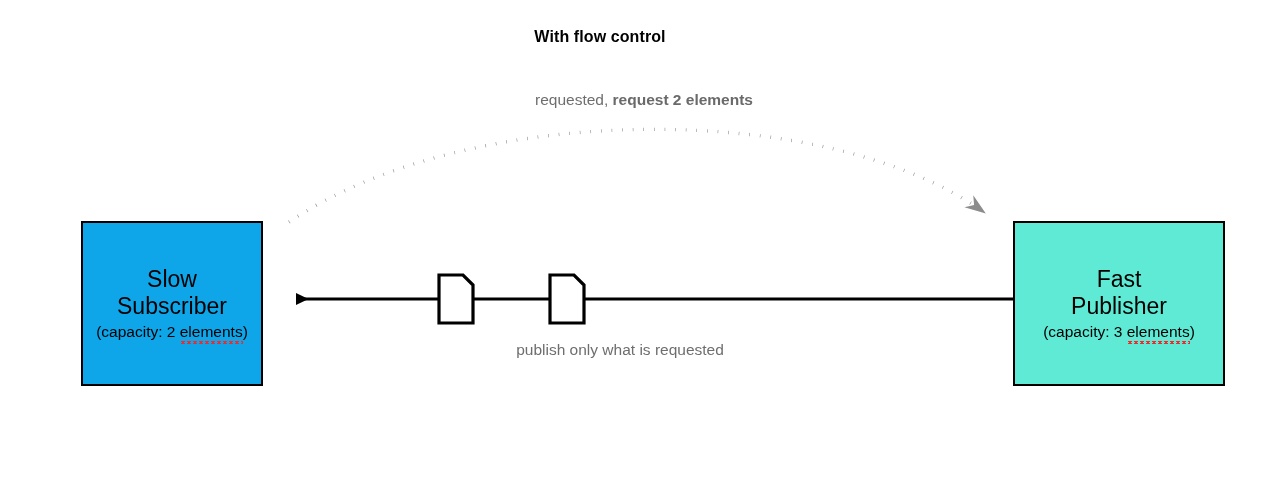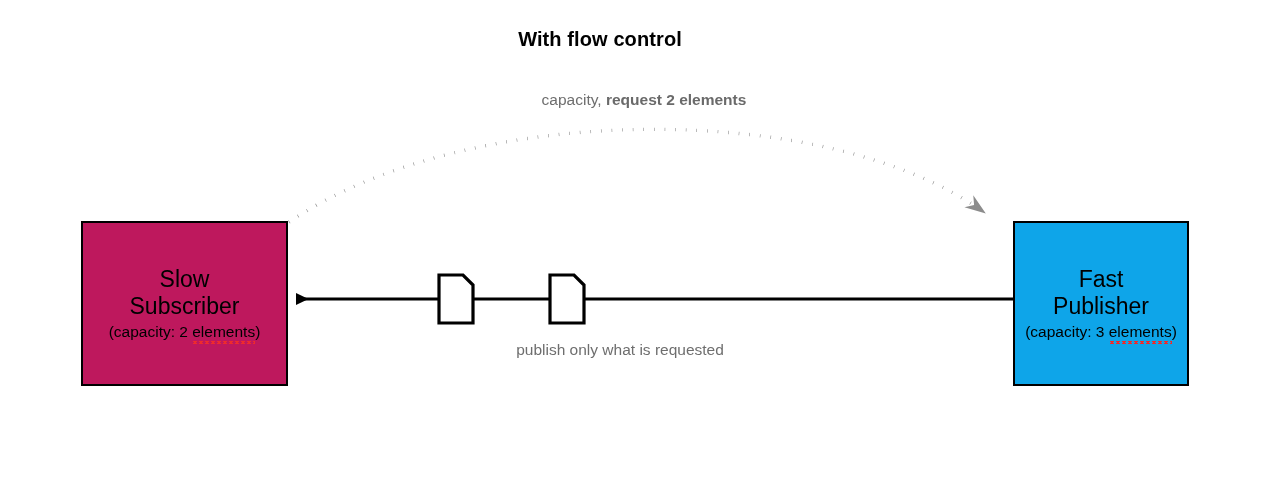--- a/index.html
+++ b/index.html
@@ -19,21 +19,21 @@
     background: #ffffff;
   }
 
   
   .diagram-title {
     position: absolute;
     left: 0;
     top: 28px;
     width: 1200px;
     text-align: center;
-    font-size: 20px;
+    font-size: 16px;
     font-weight: bold;
     color: #000000;
     letter-spacing: 0.1px;
   }
 
   
   .edge-label {
     position: absolute;
     color: #6e6e6e;
     font-size: 15.5px;
@@ -88,51 +88,51 @@
     background-size: 6px 3px;
     background-image:
       linear-gradient(45deg, transparent 42%, #ef2b2b 42%, #ef2b2b 58%, transparent 58%),
       linear-gradient(-45deg, transparent 42%, #ef2b2b 42%, #ef2b2b 58%, transparent 58%);
     padding-bottom: 4px;
   }
 
   #subscriber-node {
     left: 81px;
     top: 221px;
-    width: 207px;
+    width: 182px;
     height: 165px;
-    background: #be185d;
+    background: #0ea5e9;
   }
   #publisher-node {
     left: 1013px;
     top: 221px;
-    width: 176px;
+    width: 212px;
     height: 165px;
-    background: #0ea5e9;
+    background: #5eead4;
   }
 
   
   #edges {
     position: absolute;
     left: 0;
     top: 0;
     width: 1288px;
     height: 478px;
     pointer-events: none;
   }
 </style>
 </head>
 <body>
 
 <div id="canvas">
 
   <div class="diagram-title">With flow control</div>
 
   <div class="edge-label" id="subscribe-label">
-    <span>capacity, </span><span class="bold">request 2 elements</span>
+    <span>requested, </span><span class="bold">request 2 elements</span>
   </div>
 
   <div class="edge-label" id="publish-label">publish only what is requested</div>
 
   <svg id="edges" viewBox="0 0 1288 478" xmlns="http://www.w3.org/2000/svg">
     <defs>
       <marker id="solid-arrow-left" markerWidth="14" markerHeight="14" refX="13" refY="7" orient="auto" markerUnits="userSpaceOnUse">
         <path d="M13,1 L13,13 L0.5,7 Z" fill="#000000"></path>
       </marker>
       <marker id="gray-open-arrow" markerWidth="22" markerHeight="16" refX="20" refY="8" orient="auto" markerUnits="userSpaceOnUse">

